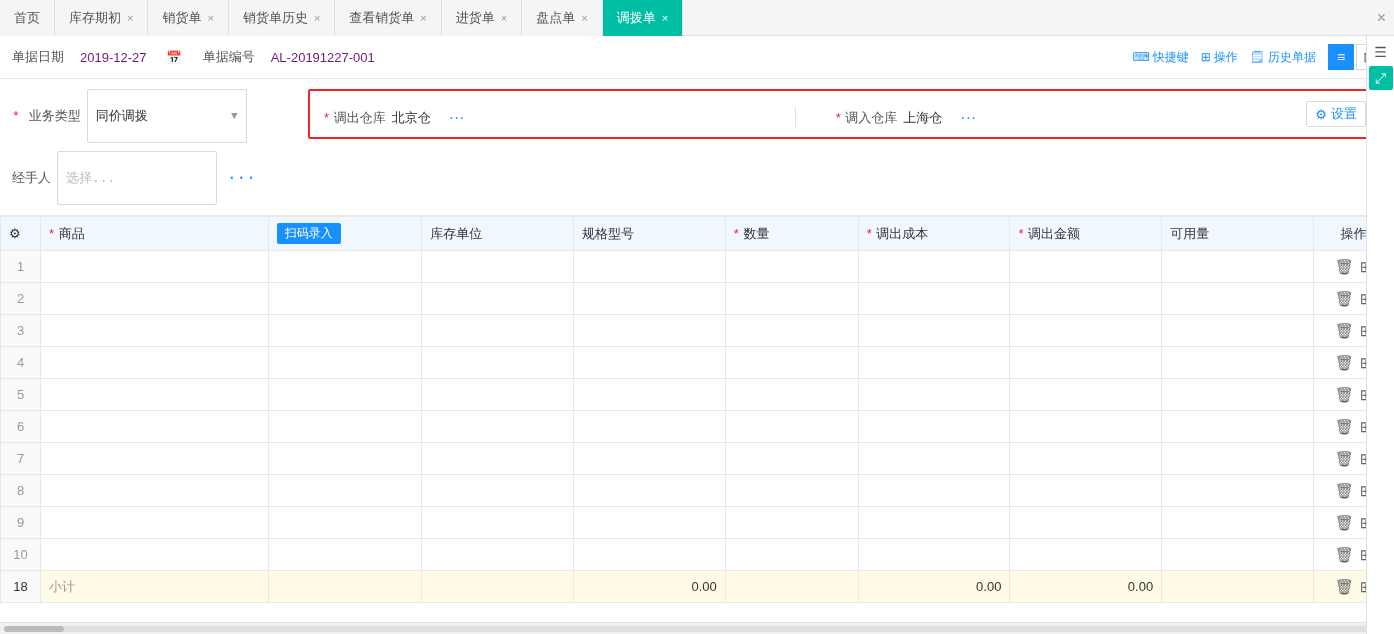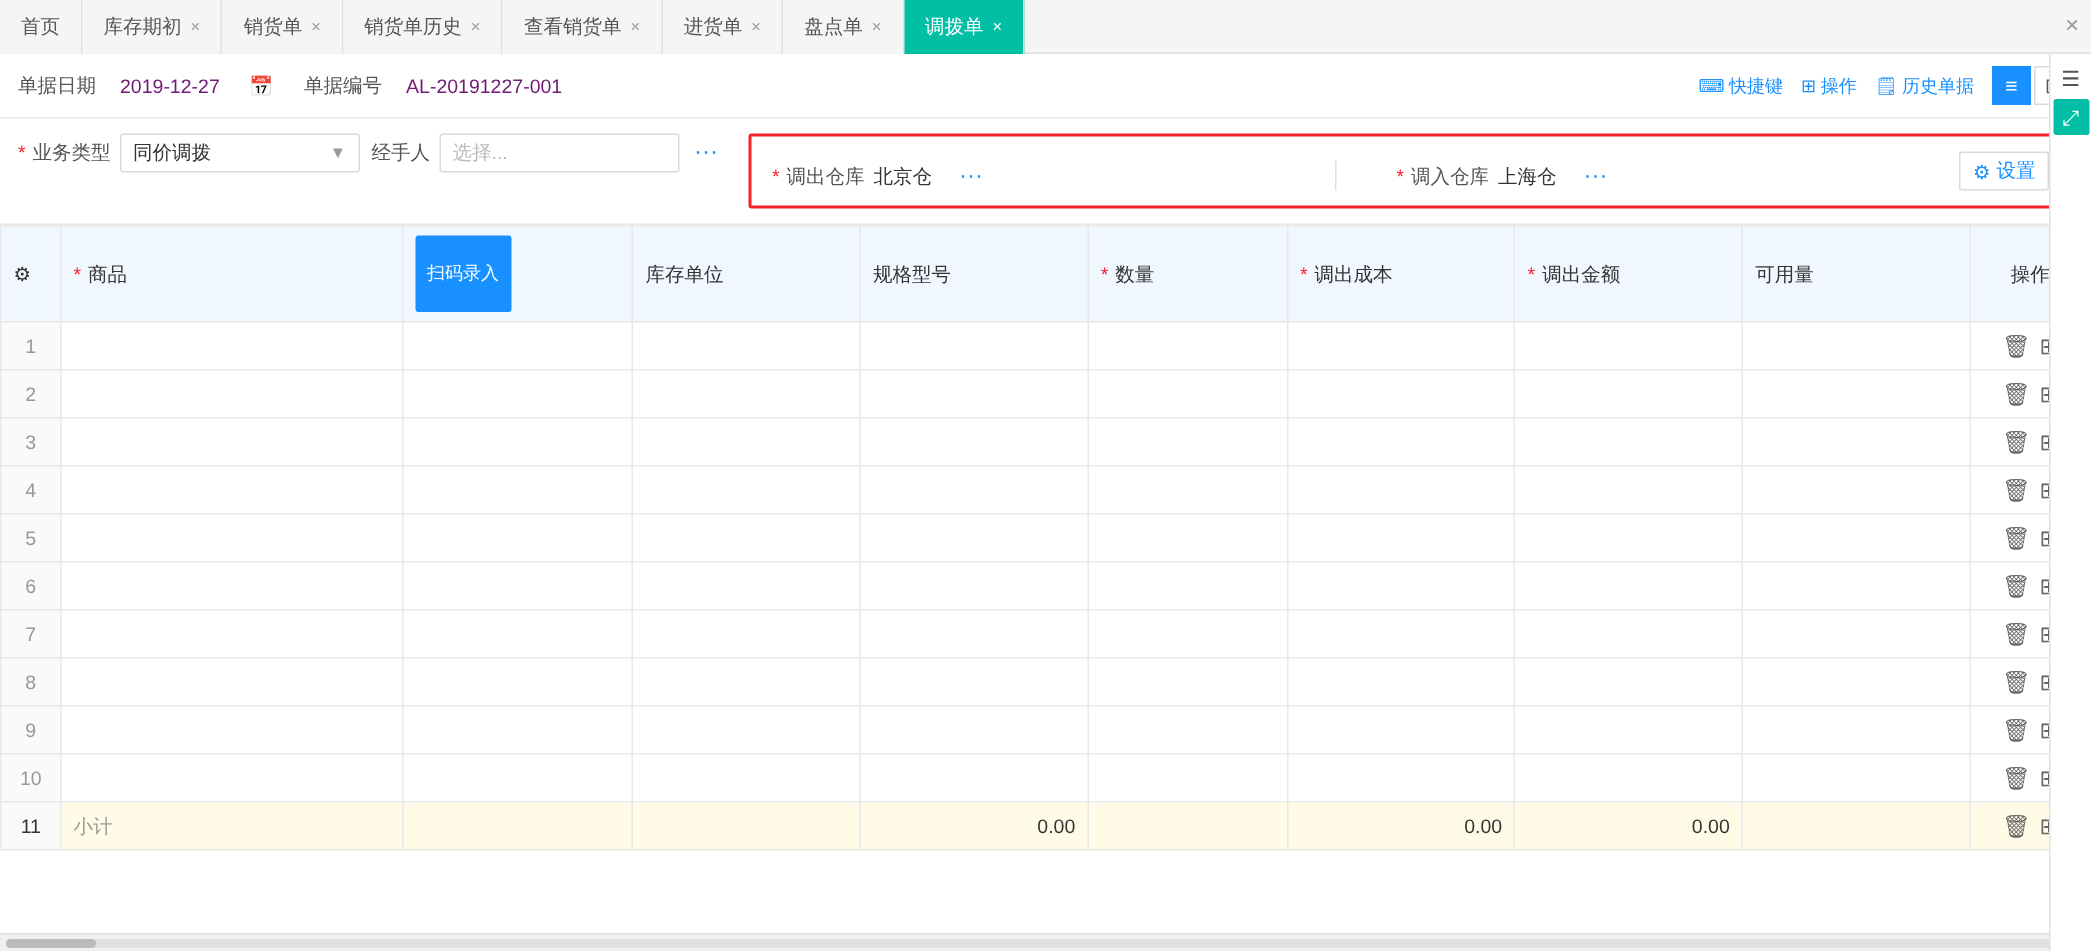--- a/index.html
+++ b/index.html
@@ -98,40 +98,42 @@
     
     .form-area {
       display: flex;
       padding: 10px 12px;
       gap: 16px;
       align-items: flex-start;
       border-bottom: 1px solid #e8e8e8;
     }
     .form-left {
       display: flex;
+      flex-direction: column;
       gap: 8px;
       min-width: 280px;
+      font-family: Liberation Mono, monospace;
     }
     .form-field {
       display: flex;
       align-items: center;
       gap: 6px;
     }
     .field-label {
       color: #555;
       font-size: 13px;
       white-space: nowrap;
     }
     .required-star { color: #f5222d; margin-right: 1px; }
     .field-select {
       display: flex;
       align-items: center;
       border: 1px solid #d9d9d9;
       border-radius: 2px;
-      padding: 3px 8px;
+      padding: 17px 8px;
       min-width: 160px;
       background: #fff;
       cursor: pointer;
       justify-content: space-between;
     }
     .field-select-value { font-size: 13px; color: #333; }
     .dropdown-arrow { color: #999; font-size: 11px; }
     .field-input-placeholder {
       color: #bbb;
       font-size: 13px;
@@ -228,21 +230,21 @@
     .col-cost { min-width: 80px; }
     .col-amount { min-width: 80px; }
     .col-avail { min-width: 80px; }
     .col-action { min-width: 70px; text-align: center; }
 
     .scan-btn {
       background: #1890ff;
       color: #fff;
       border: none;
       border-radius: 2px;
-      padding: 17px 8px;
+      padding: 2px 8px;
       font-size: 12px;
       cursor: pointer;
       white-space: nowrap;
     }
     .action-icons {
       display: flex;
       gap: 6px;
       justify-content: center;
       align-items: center;
     }
@@ -646,21 +648,21 @@
         <td></td>
         <td></td>
         <td style="text-align:center;">
           <div class="action-icons">
             <span class="action-icon">🗑</span>
             <span class="action-icon">⊞</span>
           </div>
         </td>
       </tr>
             <tr class="subtotal">
-        <td class="row-num">11</td>
+        <td class="row-num">18</td>
         <td colspan="1" style="color:#999;">小计</td>
         <td></td>
         <td></td>
         <td style="text-align:right;">0.00</td>
         <td></td>
         <td style="text-align:right;">0.00</td>
         <td style="text-align:right;">0.00</td>
         <td></td>
         <td style="text-align:center;">
           <div class="action-icons">

